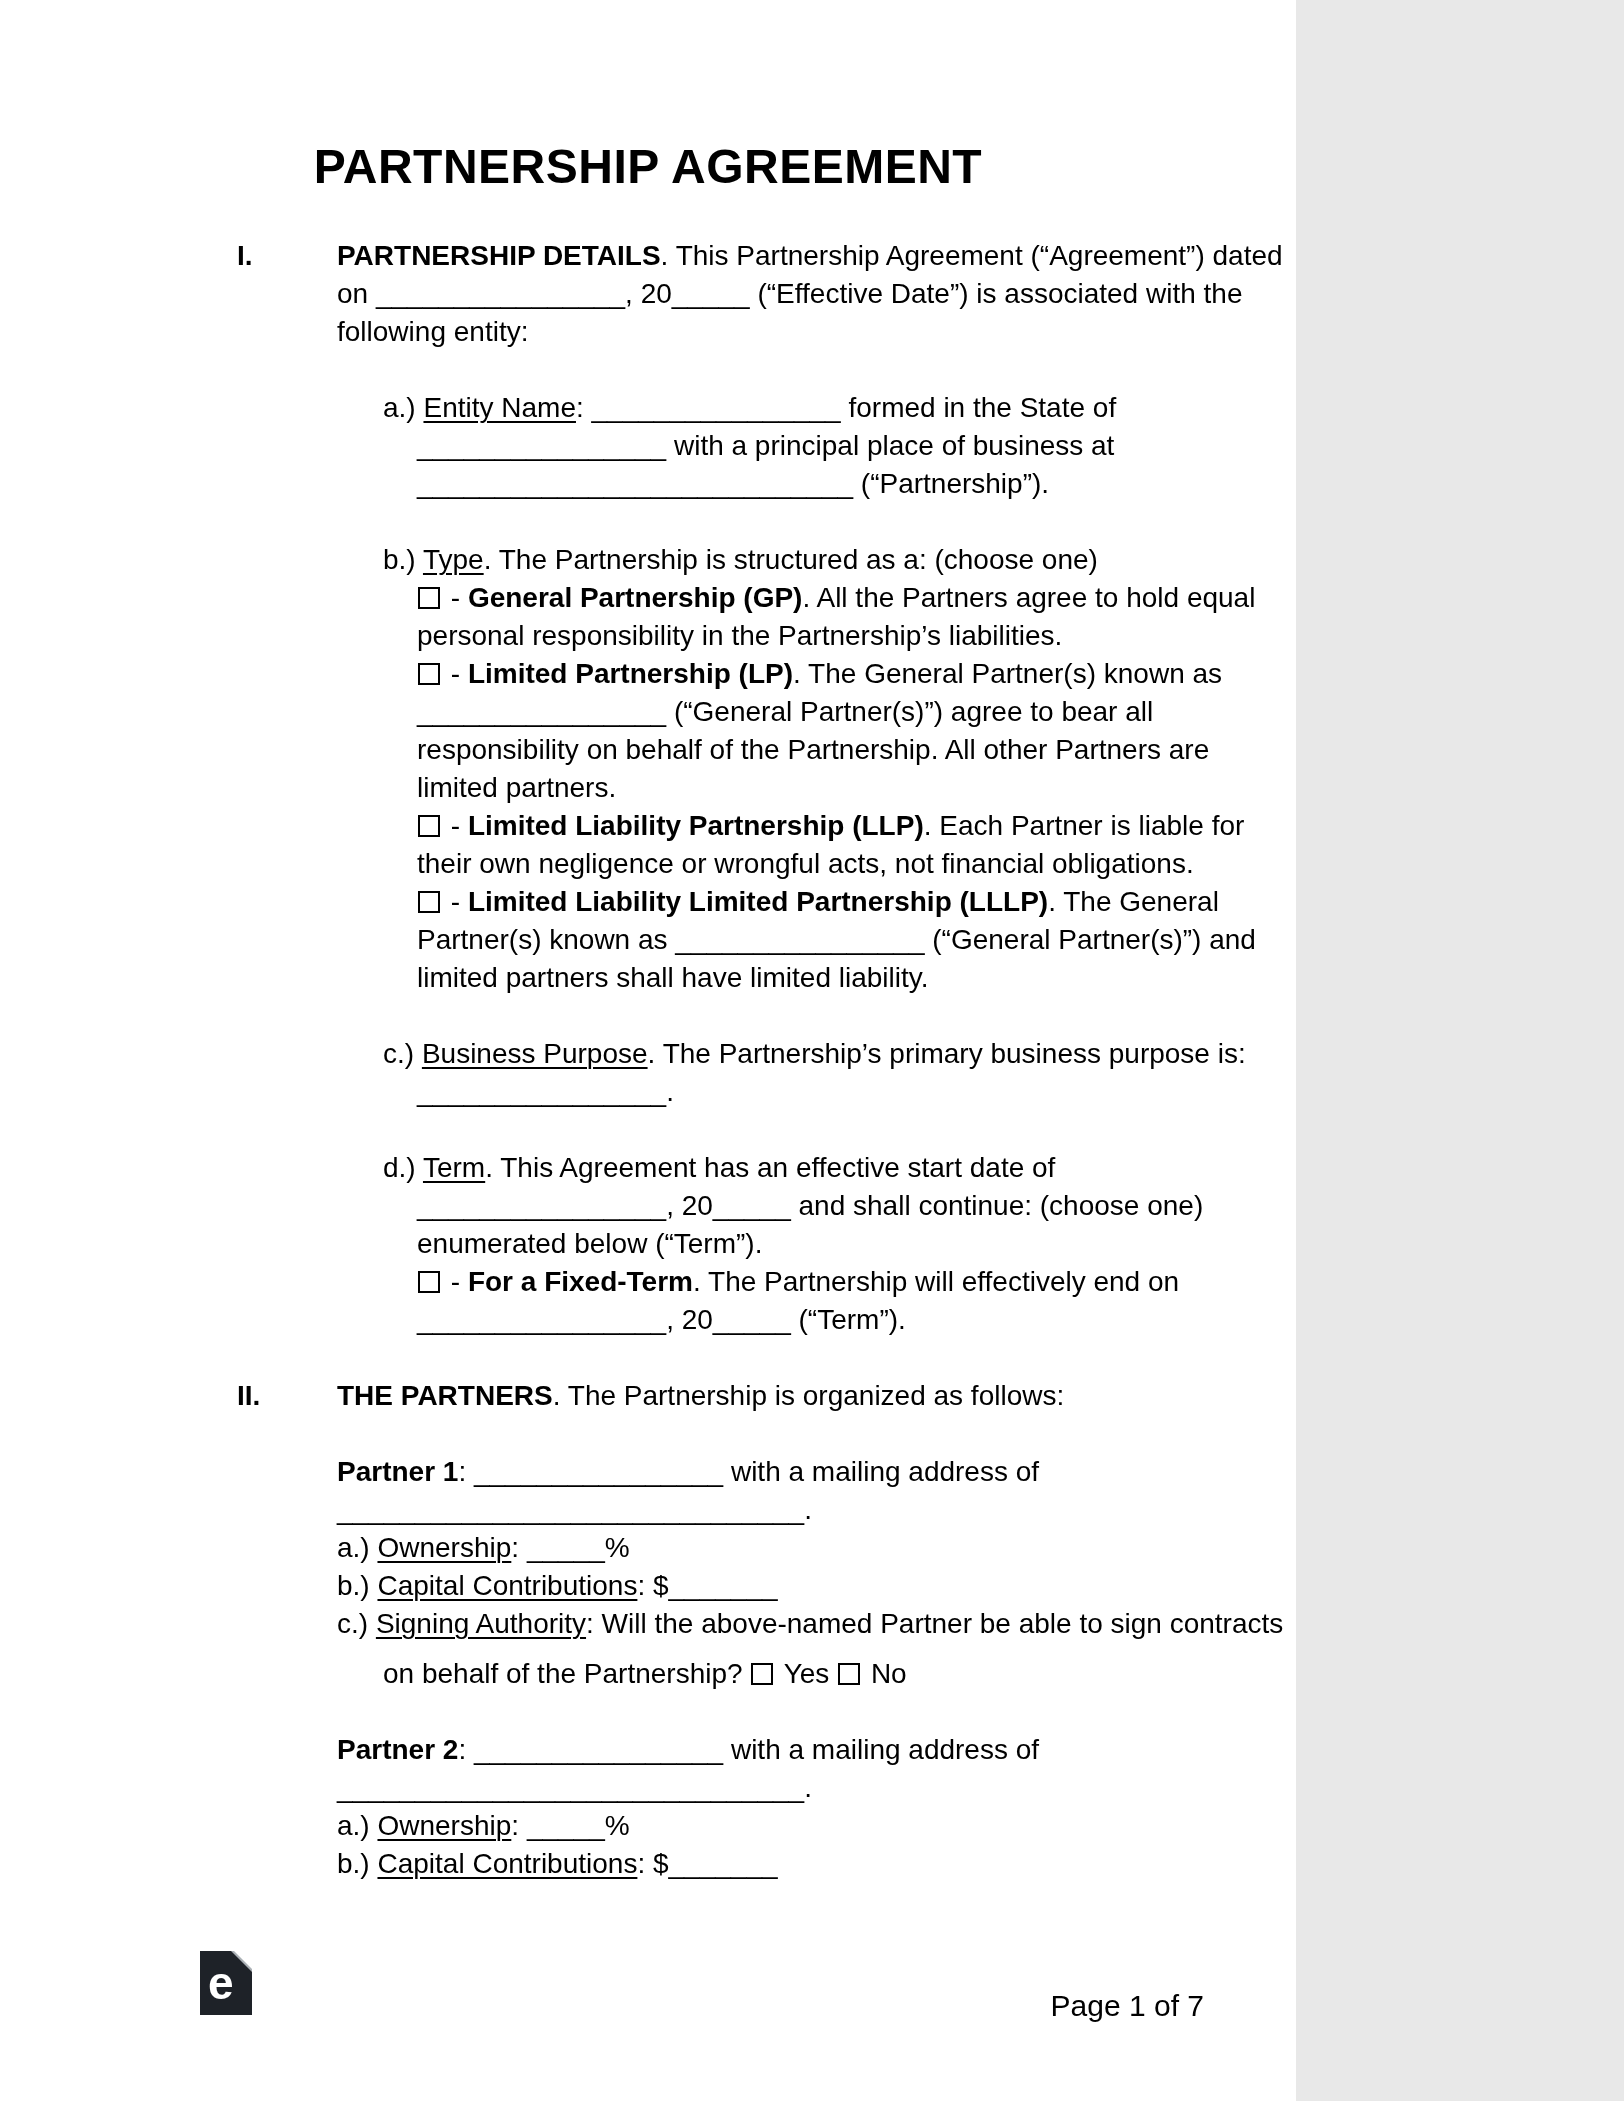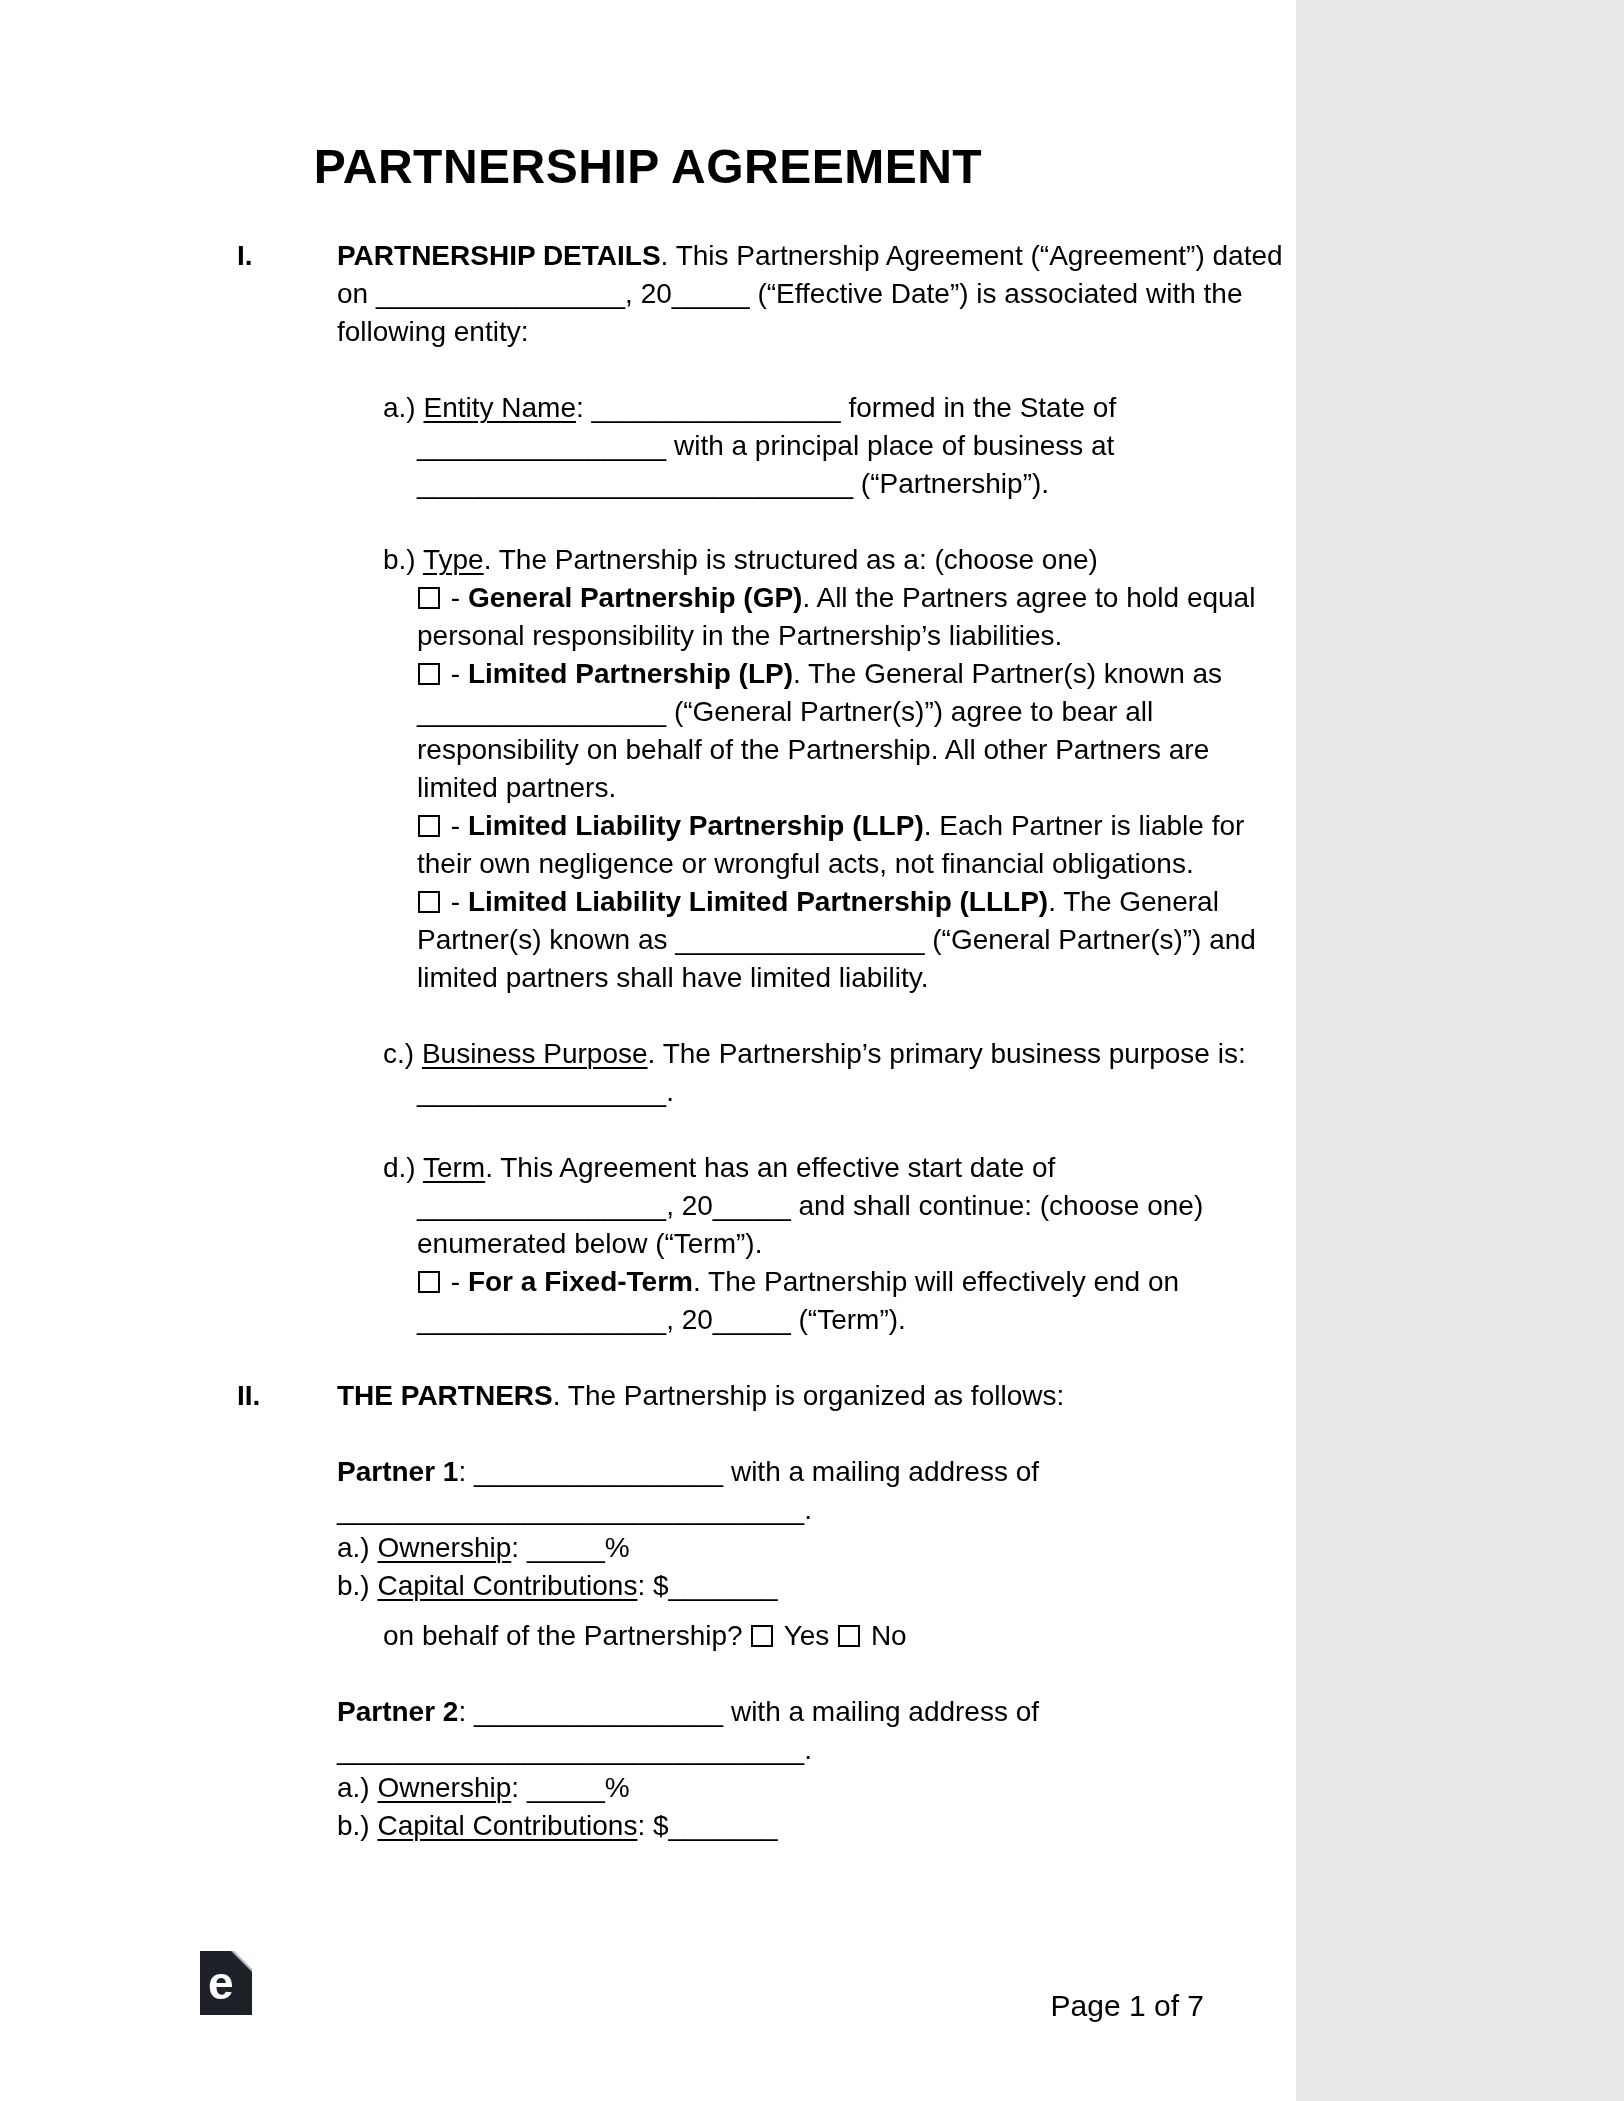--- a/index.html
+++ b/index.html
@@ -137,20 +137,21 @@
         <div class="line ind2"><span class="blank">________________</span><span>, 20</span><span class="blank">_____</span><span> (“Term”).</span></div>
       </div>
       <div class="para">
         <div class="line ind0"><span class="marker">II.</span><span class="b">THE PARTNERS</span><span>. The Partnership is organized as follows:</span></div>
       </div>
       <div class="para">
         <div class="line ind0"><span class="b">Partner 1</span><span>: </span><span class="blank">________________</span><span> with a mailing address of</span></div>
         <div class="line ind0"><span class="blank">______________________________</span><span>.</span></div>
         <div class="line ind0"><span>a.) </span><span class="u">Ownership</span><span>: </span><span class="blank">_____</span><span>%</span></div>
         <div class="line ind0"><span>b.) </span><span class="u">Capital Contributions</span><span>: $</span><span class="blank">_______</span></div>
+        <div class="line ind0"><span>c.) </span><span class="u">Signing Authority</span><span>: Will the above-named Partner be able to sign contracts</span></div>
         <div class="line ind3"><span>on behalf of the Partnership? </span><span class="cbx"></span><span> Yes </span><span class="cbx"></span><span> No</span></div>
       </div>
       <div class="para">
         <div class="line ind0"><span class="b">Partner 2</span><span>: </span><span class="blank">________________</span><span> with a mailing address of</span></div>
         <div class="line ind0"><span class="blank">______________________________</span><span>.</span></div>
         <div class="line ind0"><span>a.) </span><span class="u">Ownership</span><span>: </span><span class="blank">_____</span><span>%</span></div>
         <div class="line ind0"><span>b.) </span><span class="u">Capital Contributions</span><span>: $</span><span class="blank">_______</span></div>
       </div>
     </div>
 

